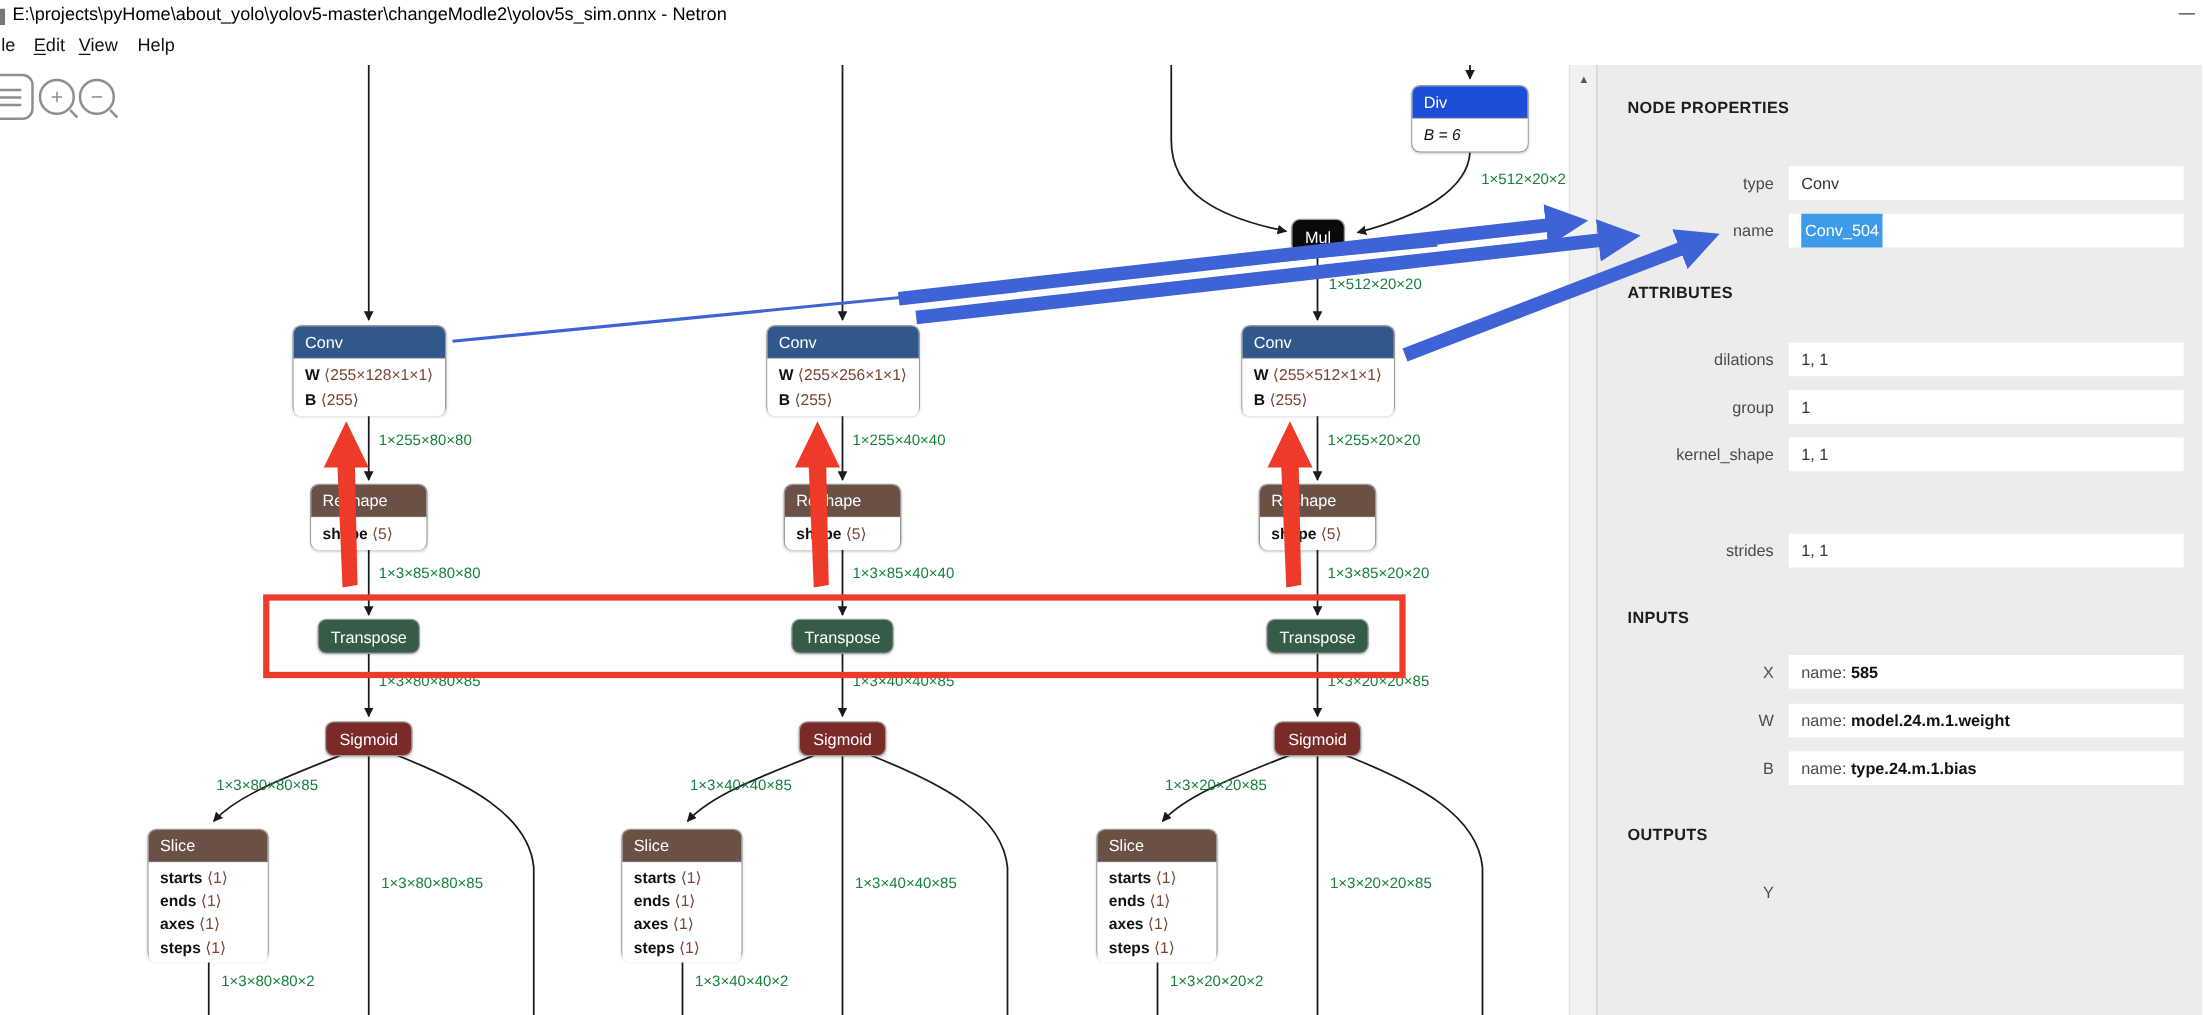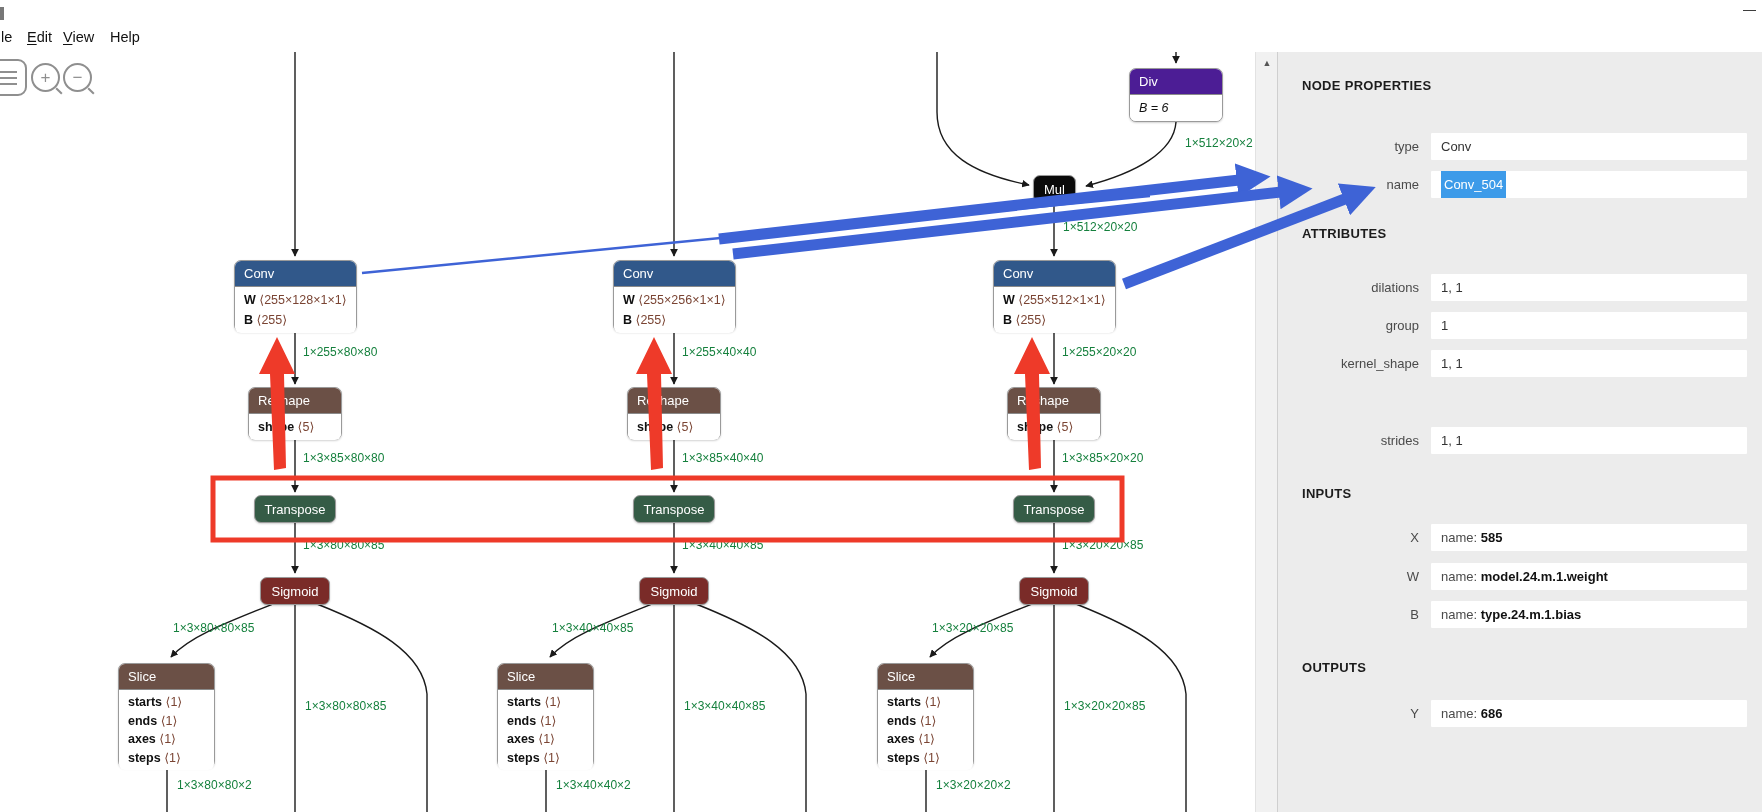--- a/index.html
+++ b/index.html
@@ -178,30 +178,31 @@
           <div><span class="pname">steps</span><span class="pval"> ⟨1⟩</span></div>
         </div>
       </div>
       <div class="edge-label" style="left: 1062px; top: 345px;">1×255×20×20</div>
       <div class="edge-label" style="left: 1062px; top: 451px;">1×3×85×20×20</div>
       <div class="edge-label" style="left: 1062px; top: 538px;">1×3×20×20×85</div>
       <div class="edge-label" style="left: 932px; top: 621px;">1×3×20×20×85</div>
       <div class="edge-label" style="left: 1064px; top: 699px;">1×3×20×20×85</div>
       <div class="edge-label" style="left: 936px; top: 778px;">1×3×20×20×2</div>
       <div class="gnode" style="left: 1129px; top: 68px; width: 94px; height: 54px;">
-        <div class="gnode-head" style="background: #4c1d95;">Div</div>
+        <div class="gnode-head" style="background: #1d4ed8;">Div</div>
         <div class="gnode-body"><span style="color: rgb(17, 17, 17); font-style: italic;">B = 6</span></div>
       </div>
       <div class="gnode solo" style="left: 1033px; top: 175px; width: 43px; height: 28px; background: rgb(10, 10, 10);">Mul</div>
       <div class="edge-label" style="left: 1185px; top: 136px;">1×512×20×2</div>
       <div class="edge-label" style="left: 1063px; top: 220px;">1×512×20×20</div>
     </div>
 
   <div id="titlebar">
     <div id="win-icon-sliver"></div>
+    <div id="title-text">E:\projects\pyHome\about_yolo\yolov5-master\changeModle2\yolov5s_sim.onnx - Netron</div>
     <div id="min-btn">—</div>
   </div>
 
   <div id="menubar">
       <div class="menu-item" style="left: 1px;">le</div>
       <div class="menu-item" style="left: 27px;"><u>E</u>dit</div>
       <div class="menu-item" style="left: 63px;"><u>V</u>iew</div>
       <div class="menu-item" style="left: 110px;">Help</div>
     </div>
 
@@ -276,24 +277,20 @@
       <span class="plabel">B</span>
       <div class="pfield">
         <span class="pfx">name:</span>
         <b>type.24.m.1.bias</b>
       </div>
     </div>
 
     <div class="sec" style="top:608px">OUTPUTS</div>
     <div class="prow" style="top:648px">
       <span class="plabel">Y</span>
-      <div class="pfield">
-        <span class="pfx">name:</span>
-        <b>686</b>
-      </div>
     </div>
   </div>
 
   <svg id="anno-layer" width="1762" height="812">
       <rect x="213" y="478" width="909" height="62" fill="none" stroke="#ee3a29" stroke-width="5"></rect>
       <polygon points="277,337 295,374 284,374 286,468 274,470 270,374 259,374" fill="#ee3a29"></polygon>
       <polygon points="654,337 672,374 661,374 663,468 651,470 647,374 636,374" fill="#ee3a29"></polygon>
       <polygon points="1032,337 1050,374 1039,374 1041,468 1029,470 1025,374 1014,374" fill="#ee3a29"></polygon>
       <path d="M362,273 L1150,196" fill="none" stroke="#3e63d6" stroke-width="2.5"></path>
       <path d="M719,239 L1257,178" fill="none" stroke="#3e63d6" stroke-width="11" marker-end="url(#bh)"></path>

